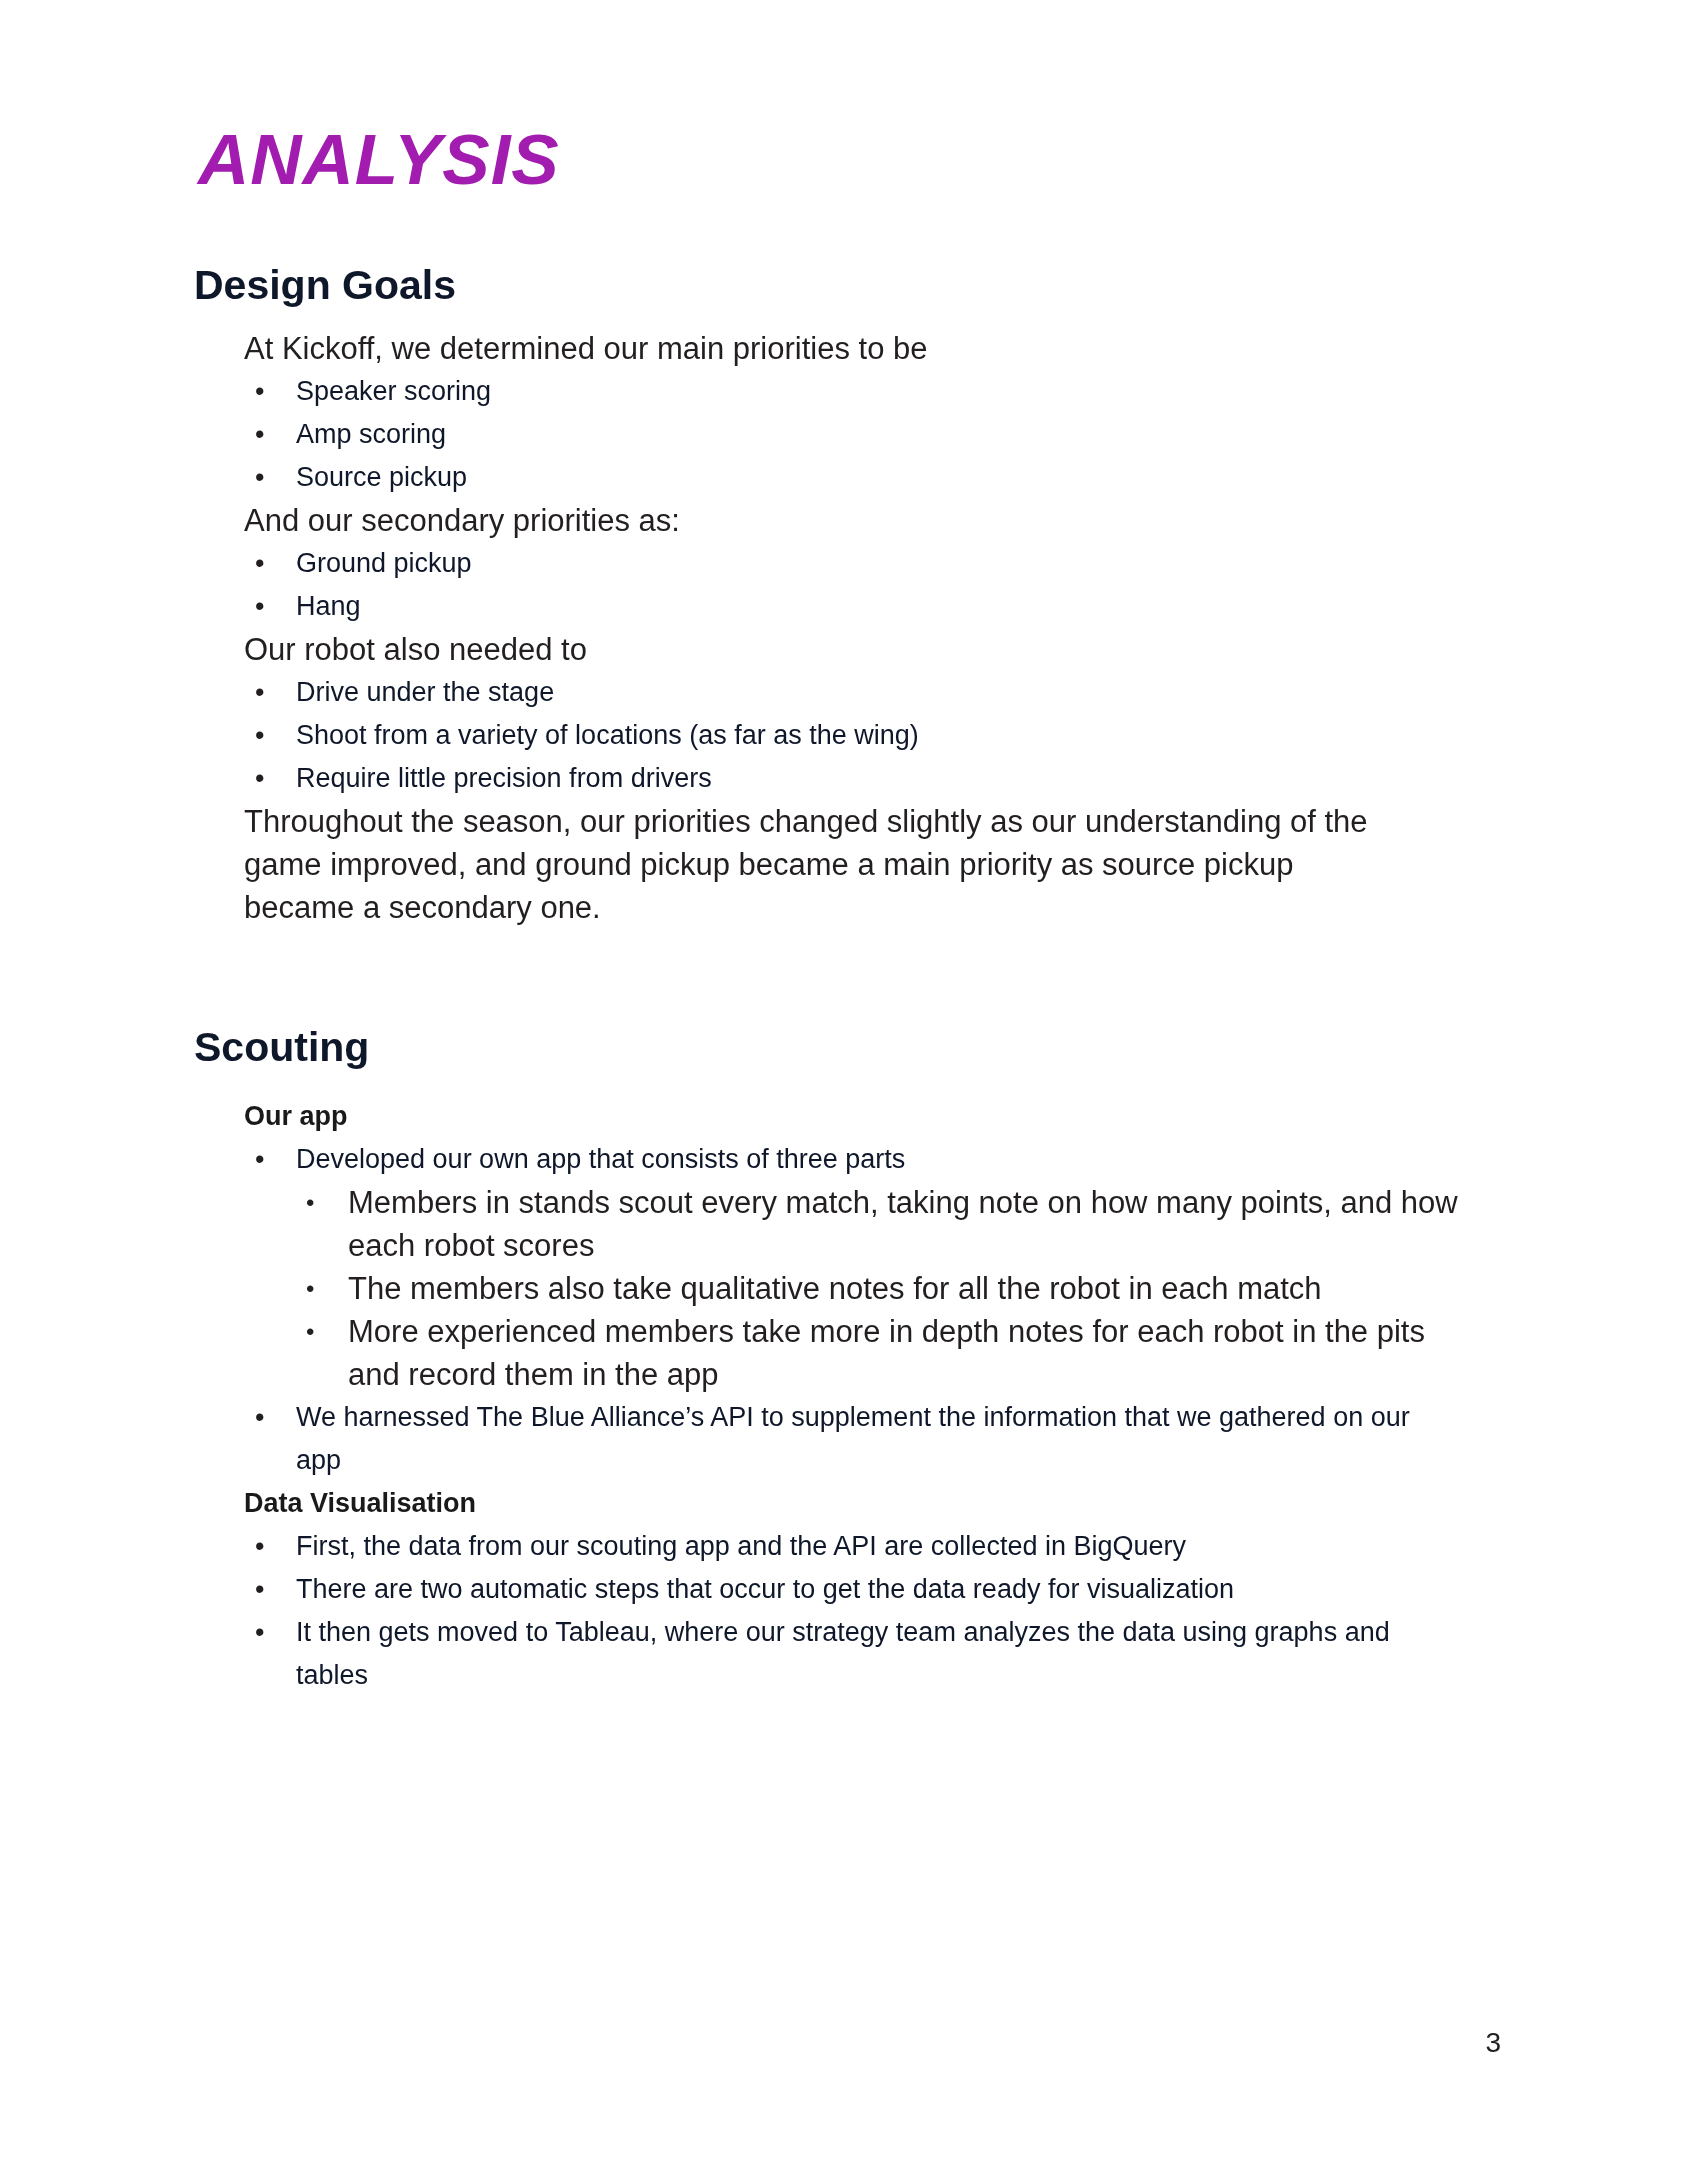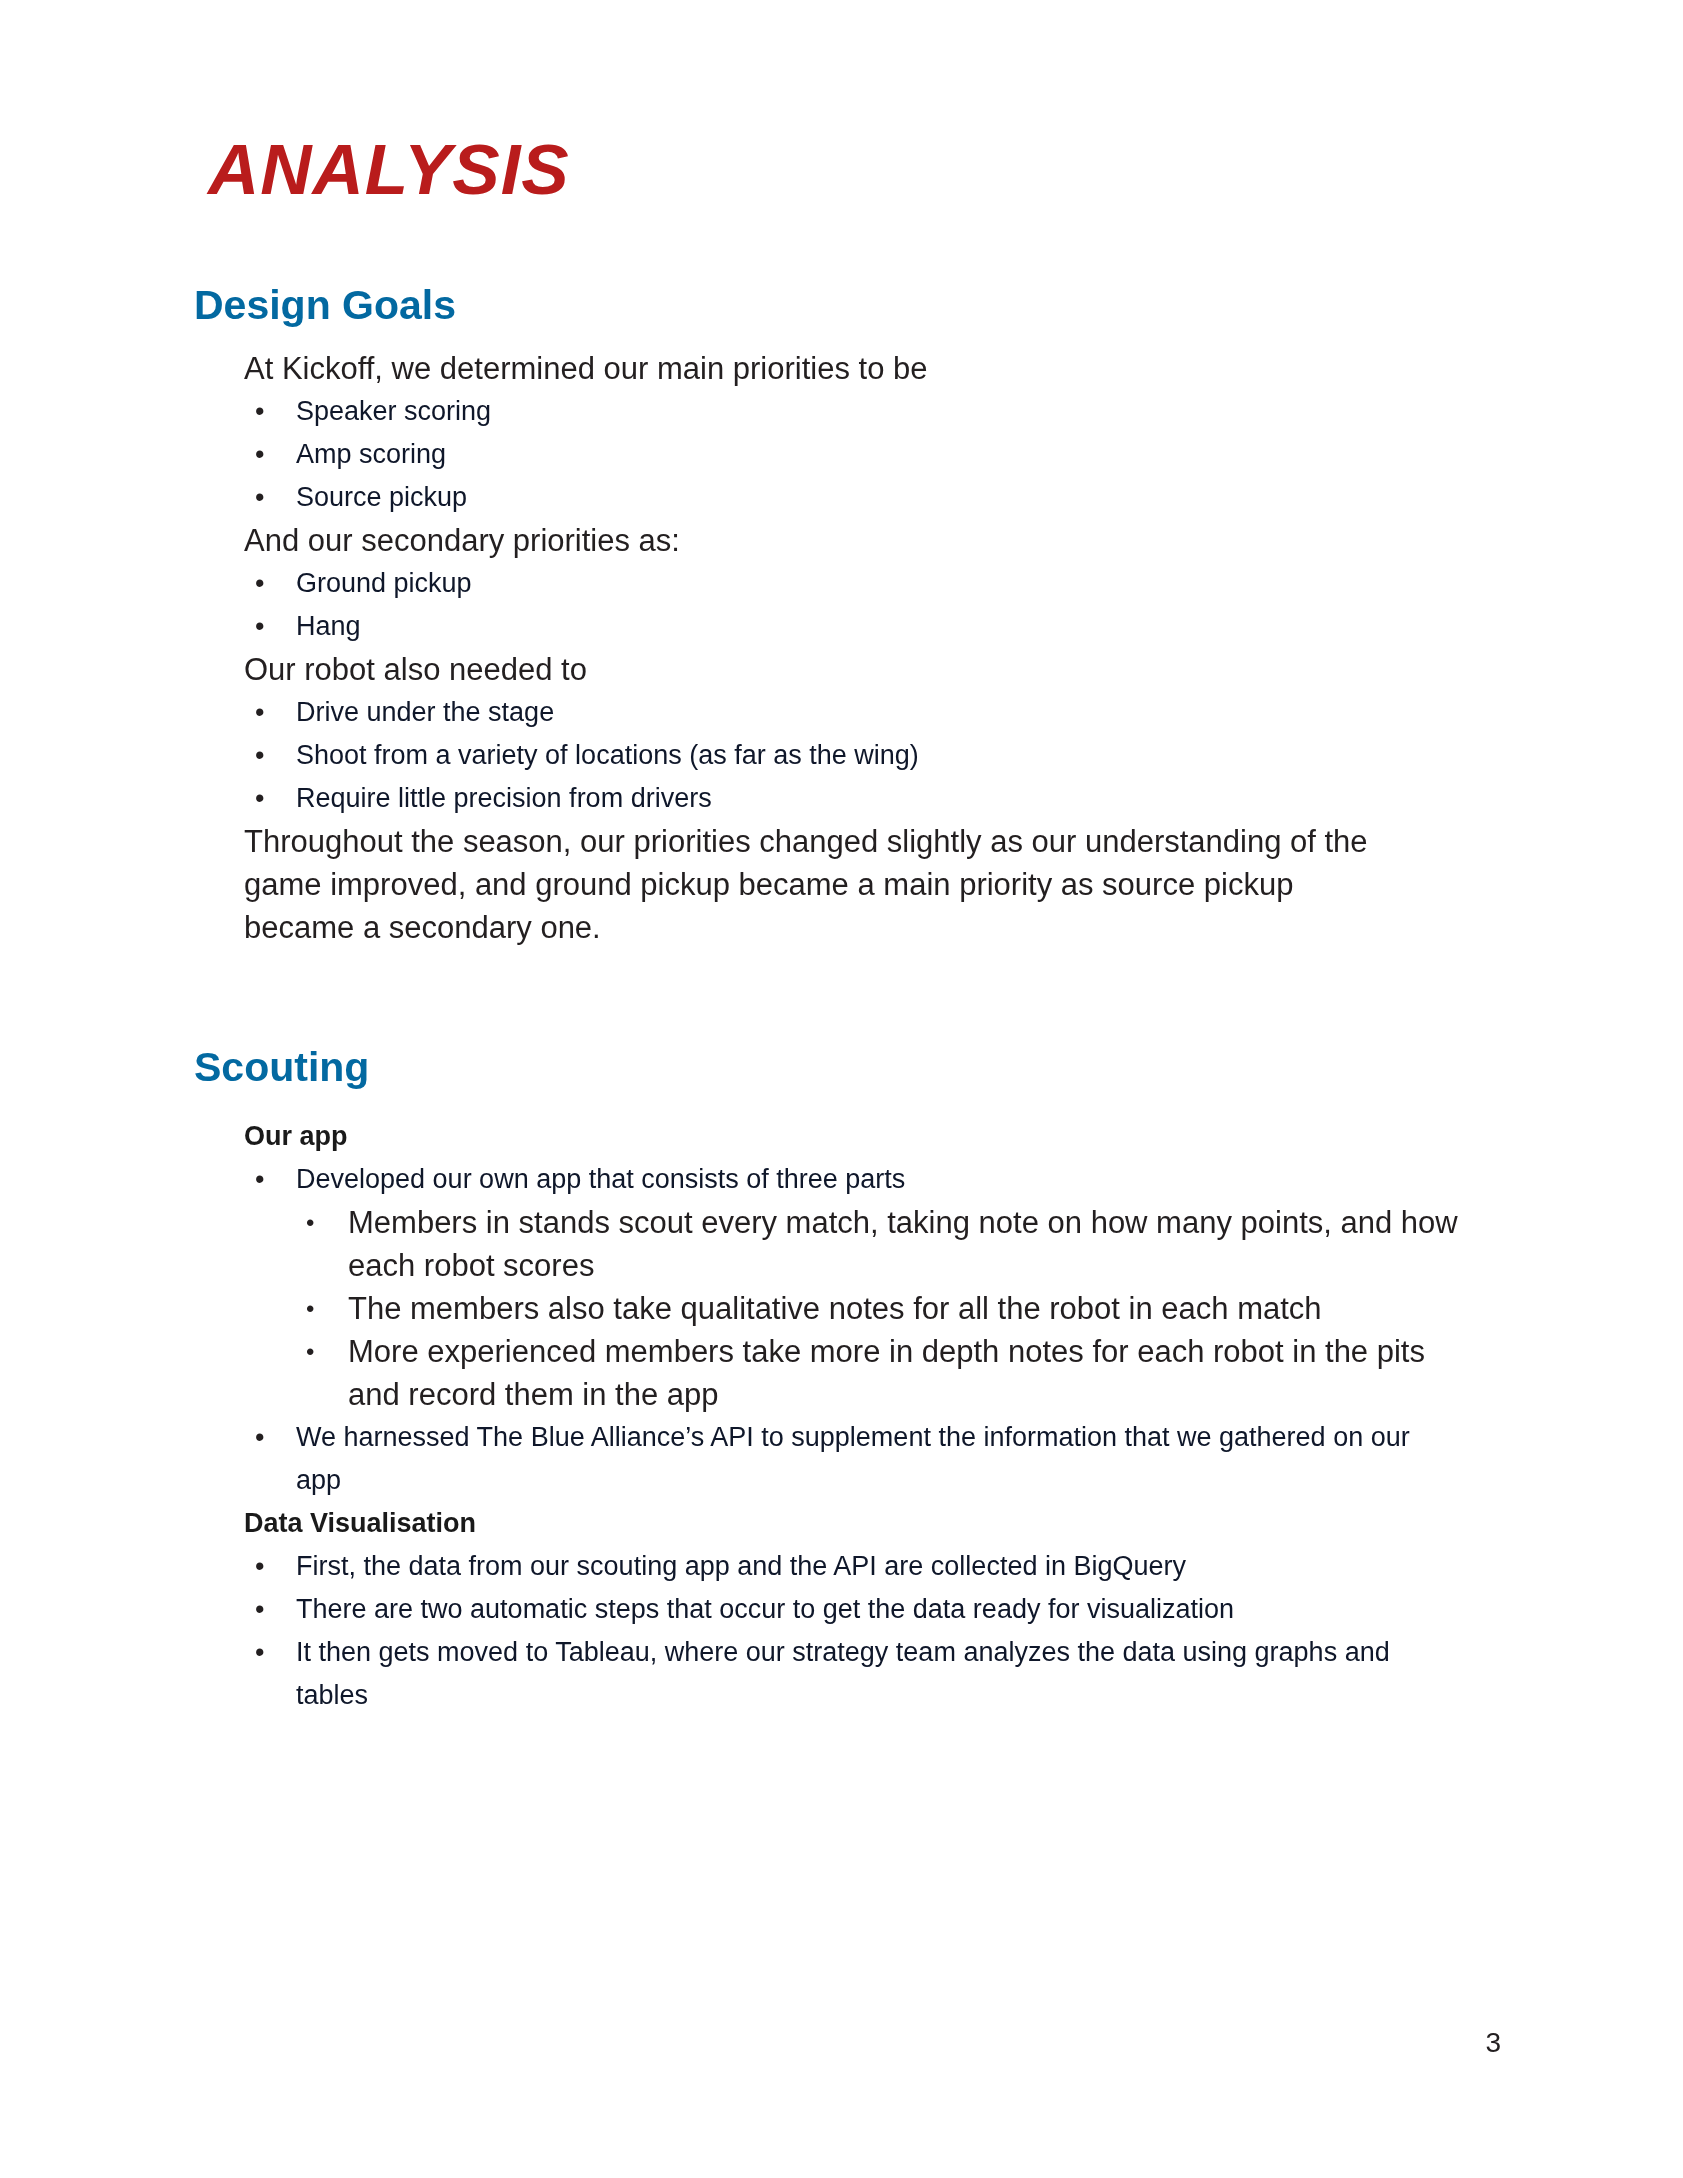--- a/index.html
+++ b/index.html
@@ -28,32 +28,32 @@
     left: 194px;
     top: 0;
     width: 1307px;
   }
 
   
   .doc-title {
     font-size: 71px;
     font-weight: 700;
     font-style: italic;
-    color: #b91c1c;
+    color: #a21caf;
     letter-spacing: 1px;
-    margin: 14px;
+    margin: 4px;
     padding-top: 120px;
     line-height: 1.0;
   }
 
   
   .section-heading {
     font-size: 41px;
     font-weight: 700;
-    color: #0369a1;
+    color: #0f172a;
     margin: 0;
     line-height: 1.15;
   }
   .section-goals { padding-top: 63px; }
   .section-scouting { padding-top: 95px; }
 
   
   .body-block {
     margin-left: 50px;     
     width: 1233px;

